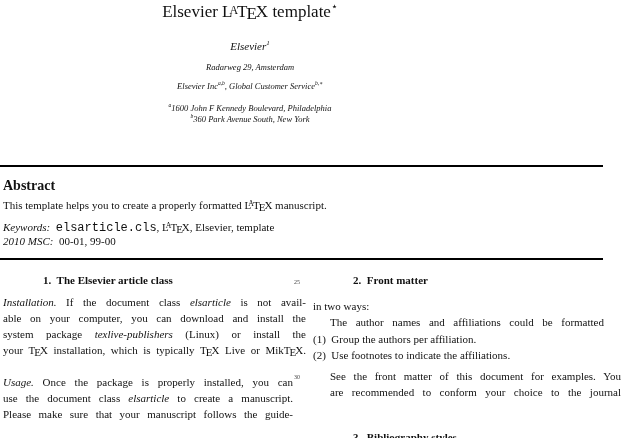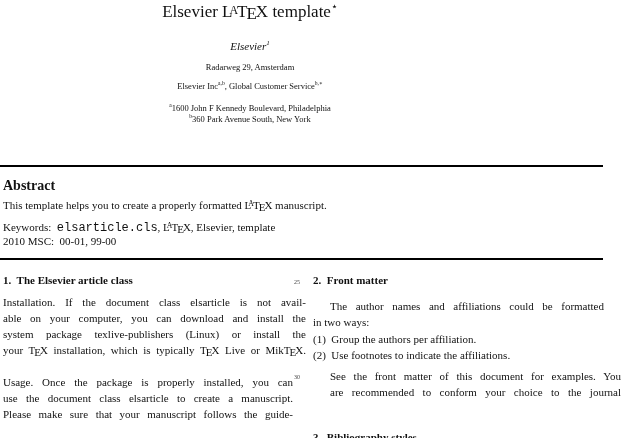--- a/index.html
+++ b/index.html
@@ -1,34 +1,34 @@
 <!DOCTYPE html>
 <html><head>
 <meta charset="utf-8">
 <style>
   html, body { margin:0; padding:0; background:#fff; }
   body { width:628px; height:438px; overflow:hidden; position:relative; color:#111;
          font-family:"DejaVu Serif","Liberation Serif",serif; }
   .abs { position:absolute; white-space:nowrap; }
   .ser { font-family:"Liberation Serif","DejaVu Serif",serif; }
-  .it { }
+  .it { font-style:italic; }
   .bf { font-weight:bold; }
   .tt { font-family:"Liberation Mono","DejaVu Sans Mono",monospace; }
   .c { text-align:center; width:500px; left:0; }
   .title { top:2px; font-size:17px; }
   .author { top:40px; font-size:11px;font-style:italic; }
   .addr { font-size:8.5px; }
   sup { font-size:65%; vertical-align:super; line-height:0; }
   .rule { position:absolute; left:0; width:603px; height:1.5px; background:#000; }
   .abs-head { left:3px; top:178px; font-size:14px; }
   .txt { font-size:11px; }
   .para { position:absolute; font-size:11px; line-height:16px; white-space:normal; text-align:justify; }
   .para .ln { display:block; text-align-last:justify; white-space:nowrap; }
   .lnno { font-size:6px; color:#444; }
-  .sec { font-size:11px; }
+  .sec { font-size:11px;margin-left:40px; }
   .latex .a { font-size:70%; position:relative; top:-3px; margin-left:-3px; margin-right:-1px; }
   .latex .e { position:relative; top:2px; margin-left:-1px; margin-right:-1px; }
 </style>
 </head>
 <body>
 
 <div class="abs c ser title">
   <span>Elsevier </span><span class="latex">L<span class="a">A</span>T<span class="e">E</span>X</span><span> template</span><sup>⋆</sup>
 </div>
 
@@ -86,22 +86,22 @@
   <span class="ln">use the document class <span class="it">elsarticle</span> to create a manuscript.</span>
   <span class="ln">Please make sure that your manuscript follows the guide-</span>
 
 </div>
 
 <div class="abs ser bf sec" style="left:313px; top:274px;">
   <span>2.</span>&nbsp; <span>Front matter</span>
 </div>
 
 <div class="para ser" style="left:313px; top:298px; width:291px;">
+  <span class="ln" style="text-align-last:left;">in two ways:</span>
   <span class="ln" style="padding-left:17px;">The author names and affiliations could be formatted</span>
-  <span class="ln" style="text-align-last:left;">in two ways:</span>
 </div>
 
 <div class="abs ser txt" style="left:313px; top:333px;">
   <span>(1)</span>&nbsp; <span>Group the authors per affiliation.</span>
 </div>
 <div class="abs ser txt" style="left:313px; top:349px;">
   <span>(2)</span>&nbsp; <span>Use footnotes to indicate the affiliations.</span>
 </div>
 
 <div class="para ser" style="left:330px; top:368px; width:291px;">

